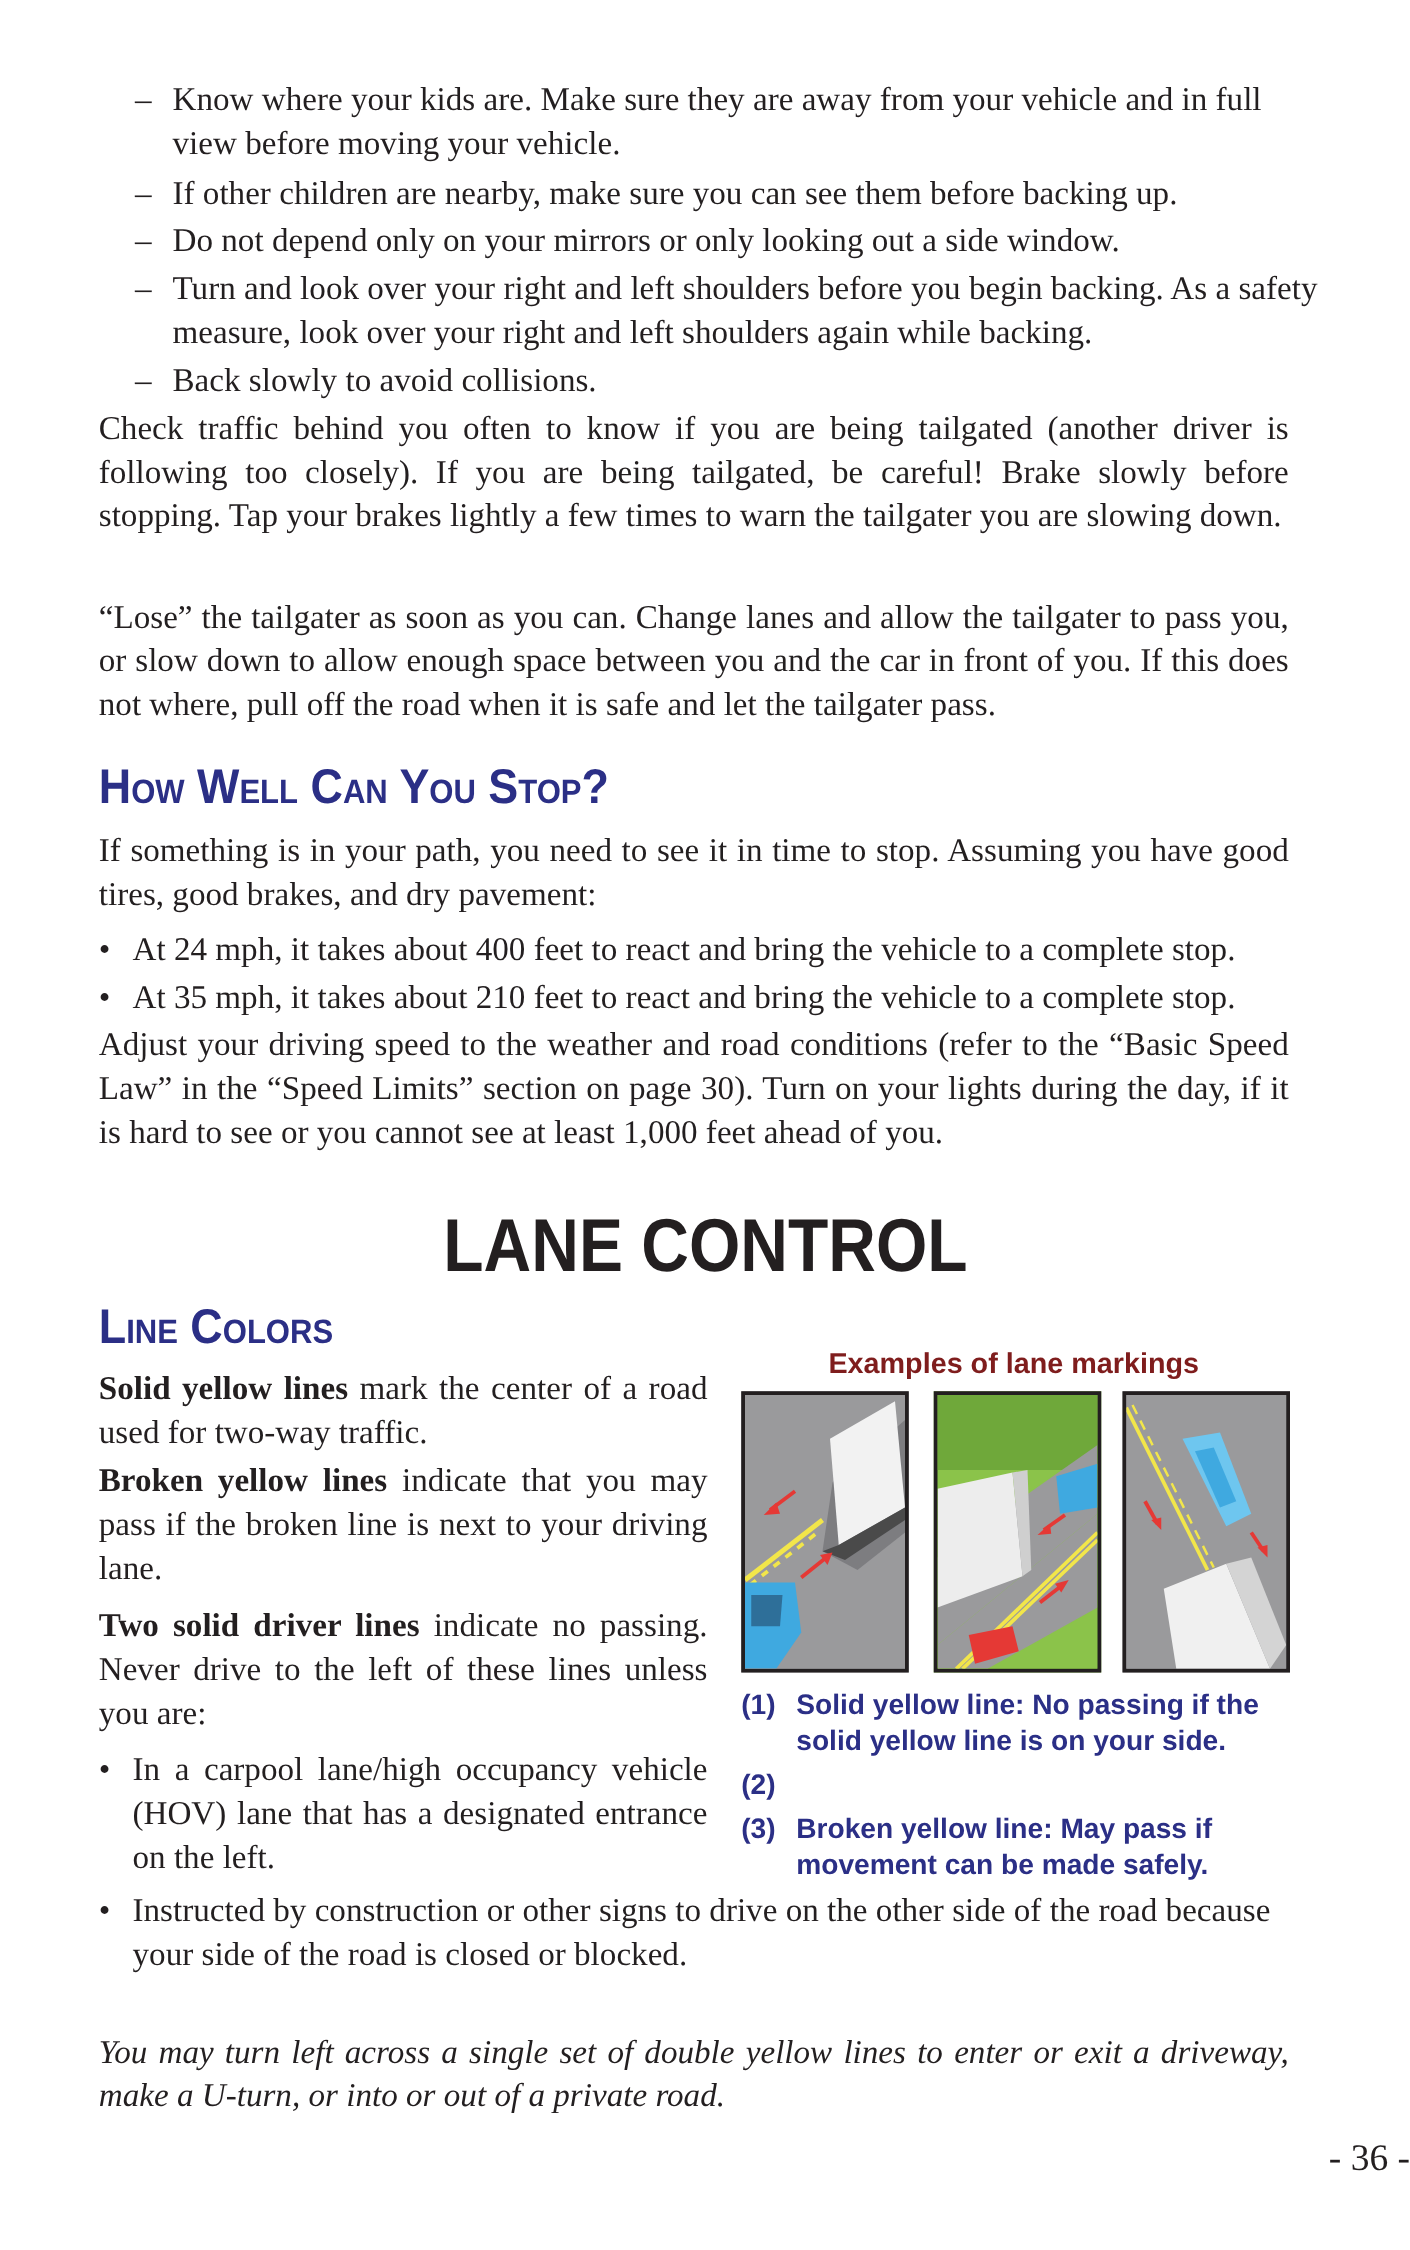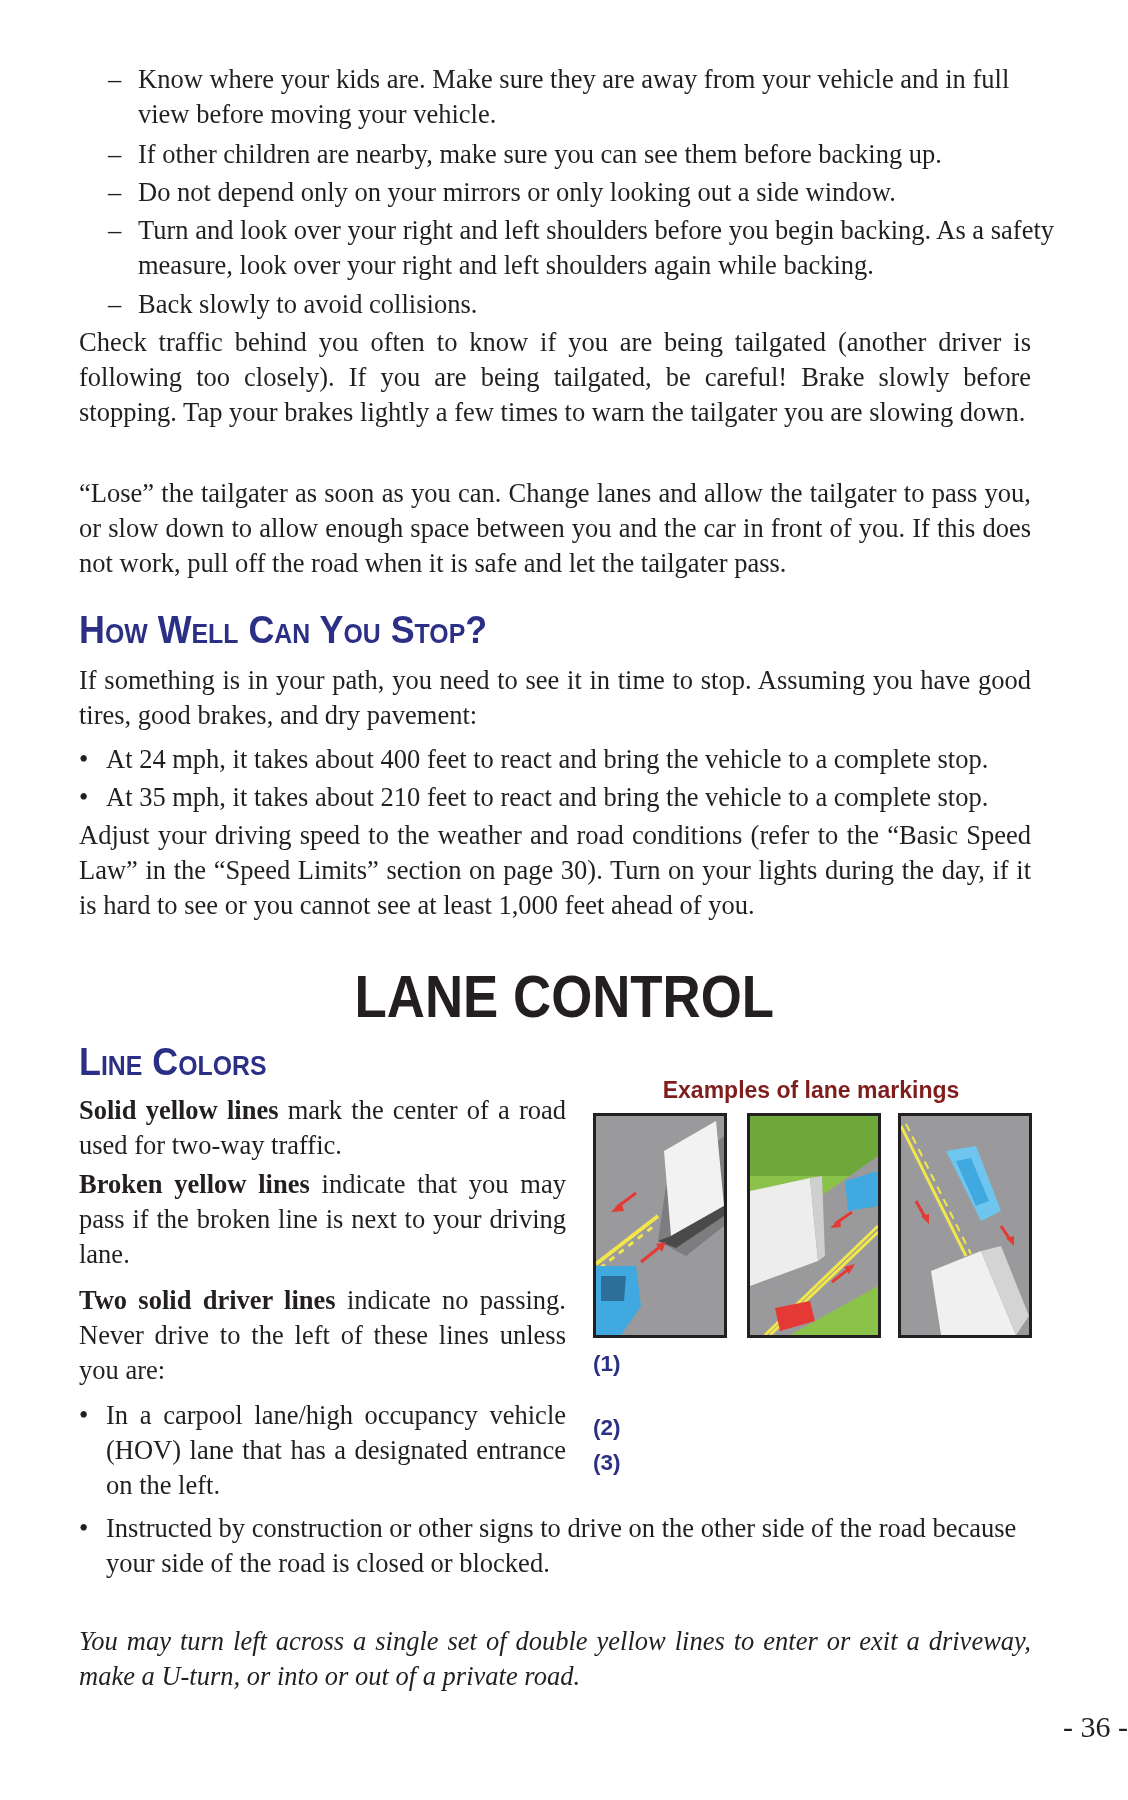--- a/index.html
+++ b/index.html
@@ -30,21 +30,21 @@
 </head>
 <body>
 
 <div class="dash-item body-text" style="top:62px;"><span class="dash">–</span><span>Know where your kids are. Make sure they are away from your vehicle and in full view before moving your vehicle.</span></div>
 <div class="dash-item body-text" style="top:137px;"><span class="dash">–</span><span>If other children are nearby, make sure you can see them before backing up.</span></div>
 <div class="dash-item body-text" style="top:175px;"><span class="dash">–</span><span>Do not depend only on your mirrors or only looking out a side window.</span></div>
 <div class="dash-item body-text" style="top:213px;"><span class="dash">–</span><span>Turn and look over your right and left shoulders before you begin backing. As a safety measure, look over your right and left shoulders again while backing.</span></div>
 <div class="dash-item body-text" style="top:287px;"><span class="dash">–</span><span>Back slowly to avoid collisions.</span></div>
 
 <div class="p body-text" style="top:325px;">Check traffic behind you often to know if you are being tailgated (another driver is following too closely). If you are being tailgated, be careful! Brake slowly before stopping. Tap your brakes lightly a few times to warn the tailgater you are slowing down.</div>
-<div class="p body-text" style="top:476px;">“Lose” the tailgater as soon as you can. Change lanes and allow the tailgater to pass you, or slow down to allow enough space between you and the car in front of you. If this does not work, pull off the road when it is safe and let the tailgater pass.</div>
+<div class="p body-text" style="top:476px;">“Lose” the tailgater as soon as you can. Change lanes and allow the tailgater to pass you, or slow down to allow enough space between you and the car in front of you. If this does not where, pull off the road when it is safe and let the tailgater pass.</div>
 
 <div class="h2" style="top:608px;">How Well Can You Stop?</div>
 <div class="p body-text" style="top:663px;">If something is in your path, you need to see it in time to stop. Assuming you have good tires, good brakes, and dry pavement:</div>
 <div class="bullet-item body-text" style="top:742px;"><span class="bullet">•</span><span>At 24 mph, it takes about 400 feet to react and bring the vehicle to a complete stop.</span></div>
 <div class="bullet-item body-text" style="top:780px;"><span class="bullet">•</span><span>At 35 mph, it takes about 210 feet to react and bring the vehicle to a complete stop.</span></div>
 <div class="p body-text" style="top:818px;">Adjust your driving speed to the weather and road conditions (refer to the “Basic Speed Law” in the “Speed Limits” section on page 30). Turn on your lights during the day, if it is hard to see or you cannot see at least 1,000 feet ahead of you.</div>
 
 <div class="h1" style="top:962px;"><span>LANE CONTROL</span></div>
 
 <div class="h2" style="top:1040px;">Line Colors</div>
@@ -116,21 +116,23 @@
     <polygon points="80,135 100,130 128,200 115,219" fill="#d4d4d4"></polygon>
     <line x1="15" y1="85" x2="25" y2="103" stroke="#e53935" stroke-width="3"></line>
     <polygon points="28,108 20,100 28,98" fill="#e53935"></polygon>
     <line x1="100" y1="110" x2="110" y2="125" stroke="#e53935" stroke-width="3"></line>
     <polygon points="113,130 105,122 113,120" fill="#e53935"></polygon>
   </svg>
 </div>
 
 <div class="cap" style="top:1349px; height:58px;">
   <span class="num">(1)</span>
+  <span class="txt">Solid yellow line: No passing if the solid yellow line is on your side.</span>
 </div>
 <div class="cap" style="top:1413px; height:29px;">
   <span class="num">(2)</span>
 </div>
 <div class="cap" style="top:1448px; height:58px;">
   <span class="num">(3)</span>
+  <span class="txt">Broken yellow line: May pass if movement can be made safely.</span>
 </div>
 
 <div class="pagenum">- 36 -</div>
 
 </body></html>

